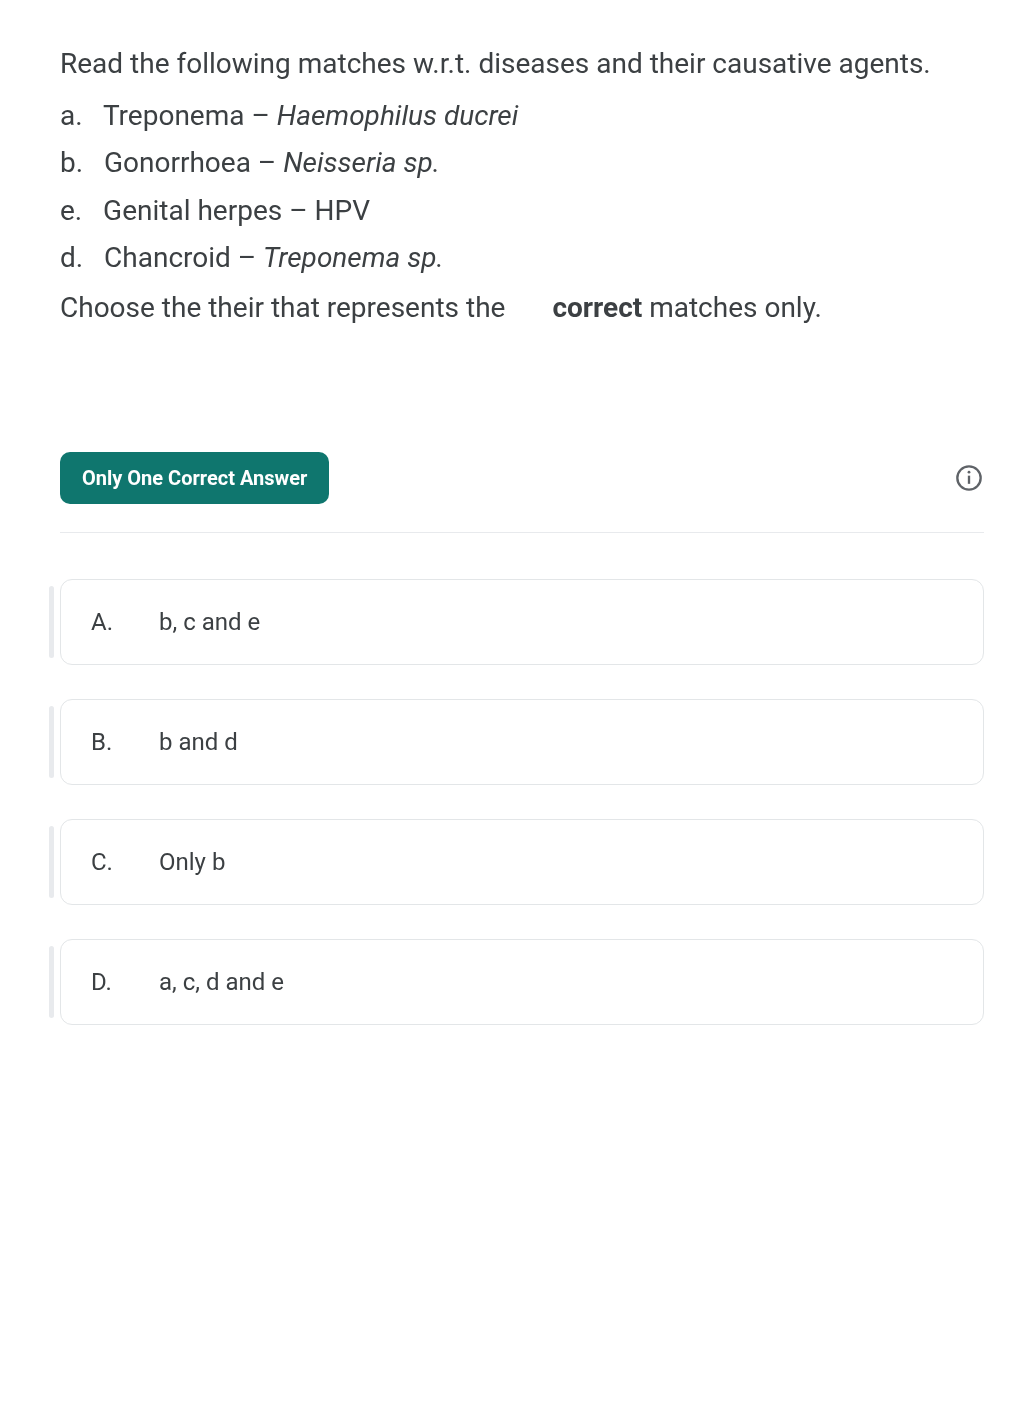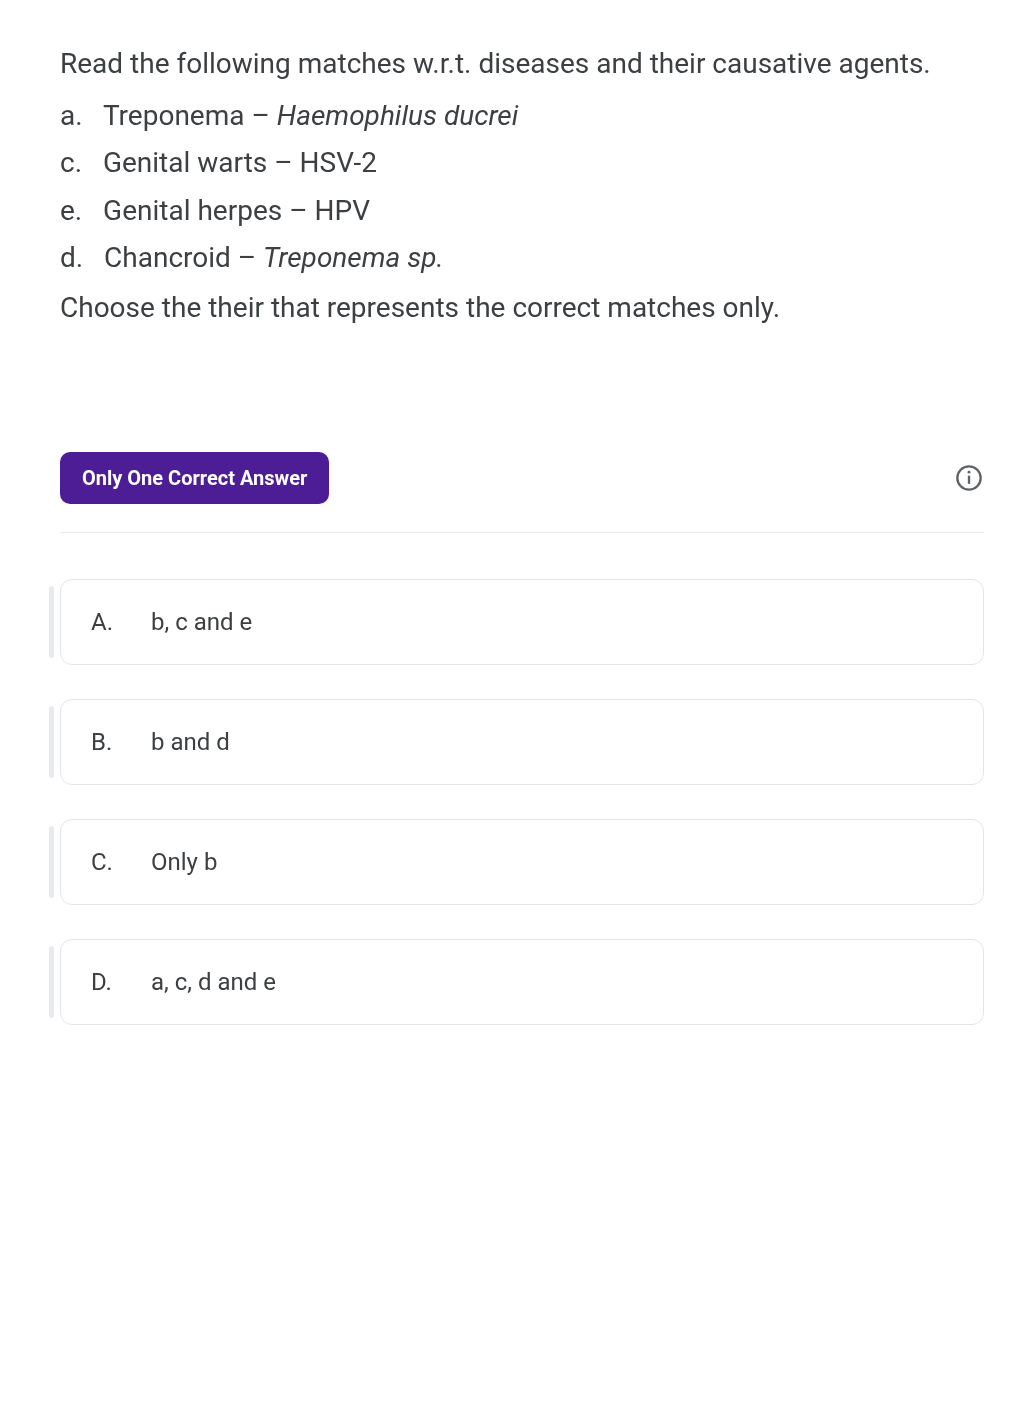--- a/index.html
+++ b/index.html
@@ -4,53 +4,53 @@
 <style>
   * { box-sizing: border-box; margin: 0; padding: 0; }
   html, body { width: 1024px; min-height: 1402px; background: #ffffff; font-family: -apple-system, BlinkMacSystemFont, "Segoe UI", Roboto, Arial, sans-serif; color: #3c4043; }
   .page { padding: 40px 40px 40px 60px; }
   .question { font-size: 28px; line-height: 1.7; color: #3c4043; }
   .question p { margin-bottom: 2px; }
   .match-list { margin-top: 4px; }
   .match-list div { font-size: 28px; line-height: 1.7; }
   .match-list .italic { font-style: italic; text-align: center; }
   .closing { margin-top: 2px; font-size: 28px; line-height: 1.7; }
-  .closing .bold { font-weight: 400; }
+  .closing .bold { font-weight: 700; margin-left: 40px; }
   .badge-row { display: flex; align-items: center; justify-content: space-between; margin-top: 120px; padding-bottom: 28px; border-bottom: 1px solid #e8eaed; }
-  .badge { display: inline-block; background: #4c1d95; color: #ffffff; font-weight: 700; font-size: 20px; padding: 14px 22px; border-radius: 10px; }
+  .badge { display: inline-block; background: #0f766e; color: #ffffff; font-weight: 700; font-size: 20px; padding: 14px 22px; border-radius: 10px; }
   .info-icon { width: 30px; height: 30px; color: #5f6368; display: inline-flex; align-items: center; justify-content: center; }
   .info-icon svg { width: 28px; height: 28px; }
   .options { margin-top: 46px; }
   .option { display: flex; align-items: center; border: 1px solid #e3e6e8; border-radius: 12px; padding: 28px 30px; margin-bottom: 34px; position: relative; font-size: 24px; color: #3c4043; cursor: pointer; }
   .option::before { content: ""; position: absolute; left: -12px; top: 6px; bottom: 6px; width: 5px; background: #e8eaed; border-radius: 4px; }
   .option .letter { min-width: 60px; font-size: 24px; }
-  .option .text { font-size: 24px; }
+  .option .text { font-size: 24px; margin-left: 8px; }
 </style>
 </head>
 <body>
 
 <div class="page">
 
   <div class="question">
     <p>Read the following matches w.r.t. diseases and their causative agents.</p>
 
     <div class="match-list">
       <div>
         <span>a.</span>
         <span>&nbsp;</span>
         <span>Treponema</span>
         <span> – </span>
         <span class="italic">Haemophilus ducrei</span>
       </div>
       <div>
-        <span>c.</span>
+        <span>b.</span>
         <span>&nbsp;</span>
-        <span>Genital warts</span>
+        <span>Gonorrhoea</span>
         <span> – </span>
-        <span>HSV-2</span>
+        <span class="italic">Neisseria sp.</span>
       </div>
       <div>
         <span>e.</span>
         <span>&nbsp;</span>
         <span>Genital herpes</span>
         <span> – </span>
         <span>HPV</span>
       </div>
       <div>
         <span>d.</span>

